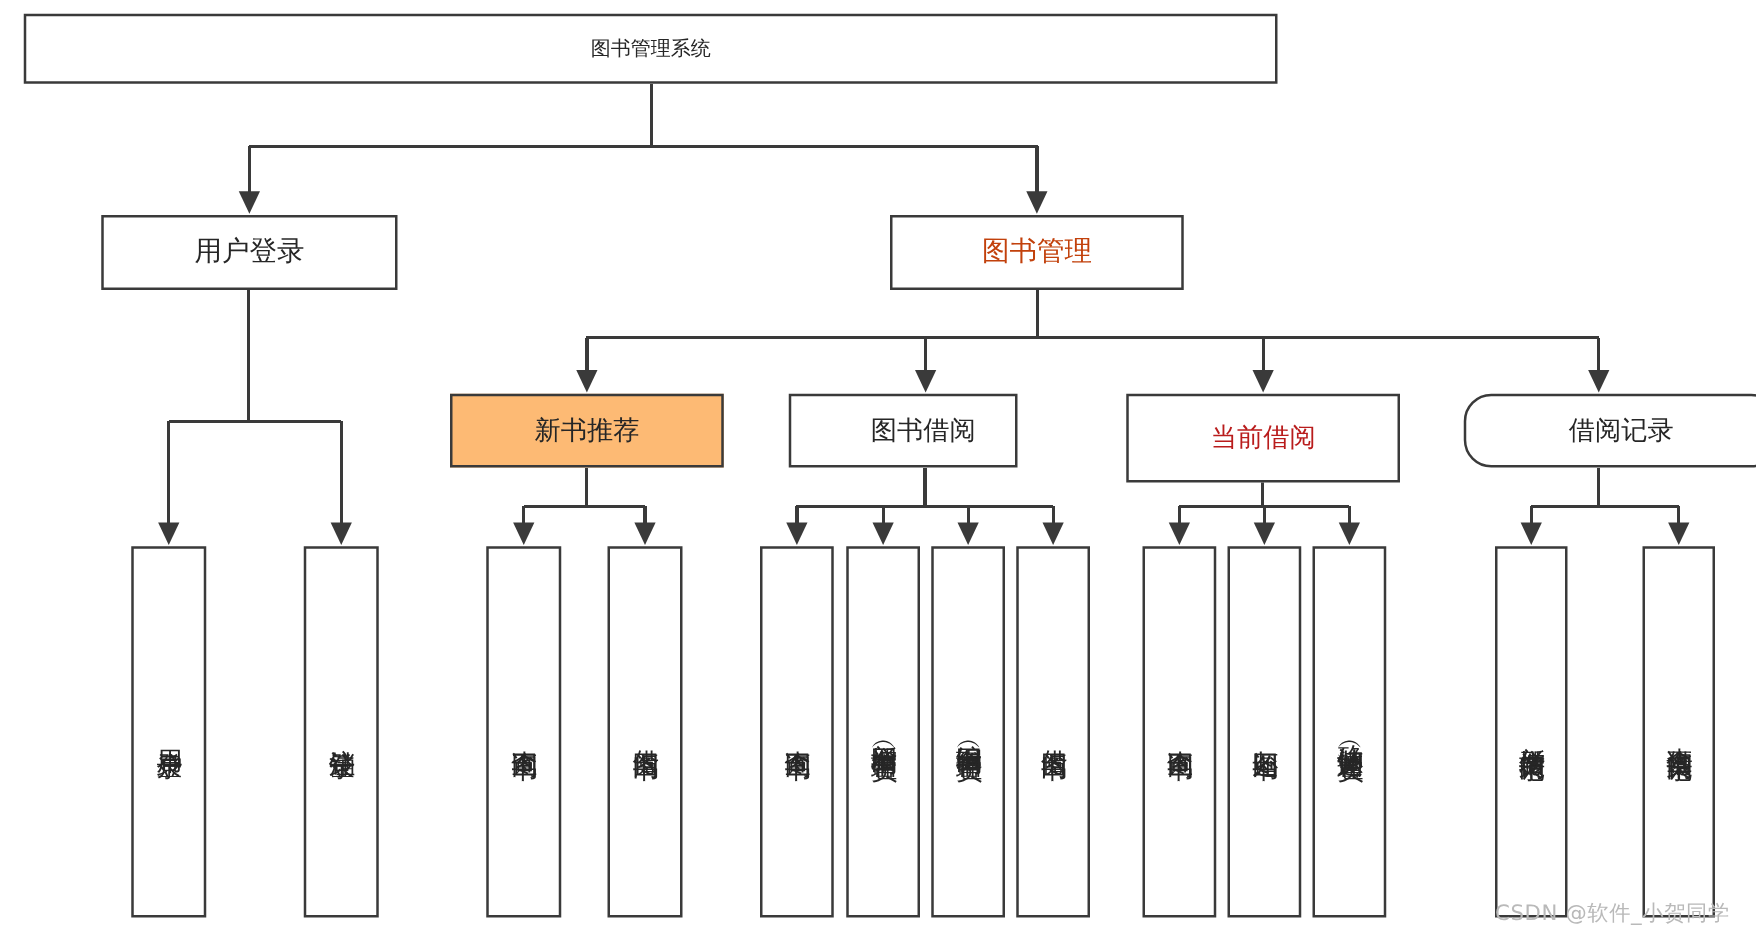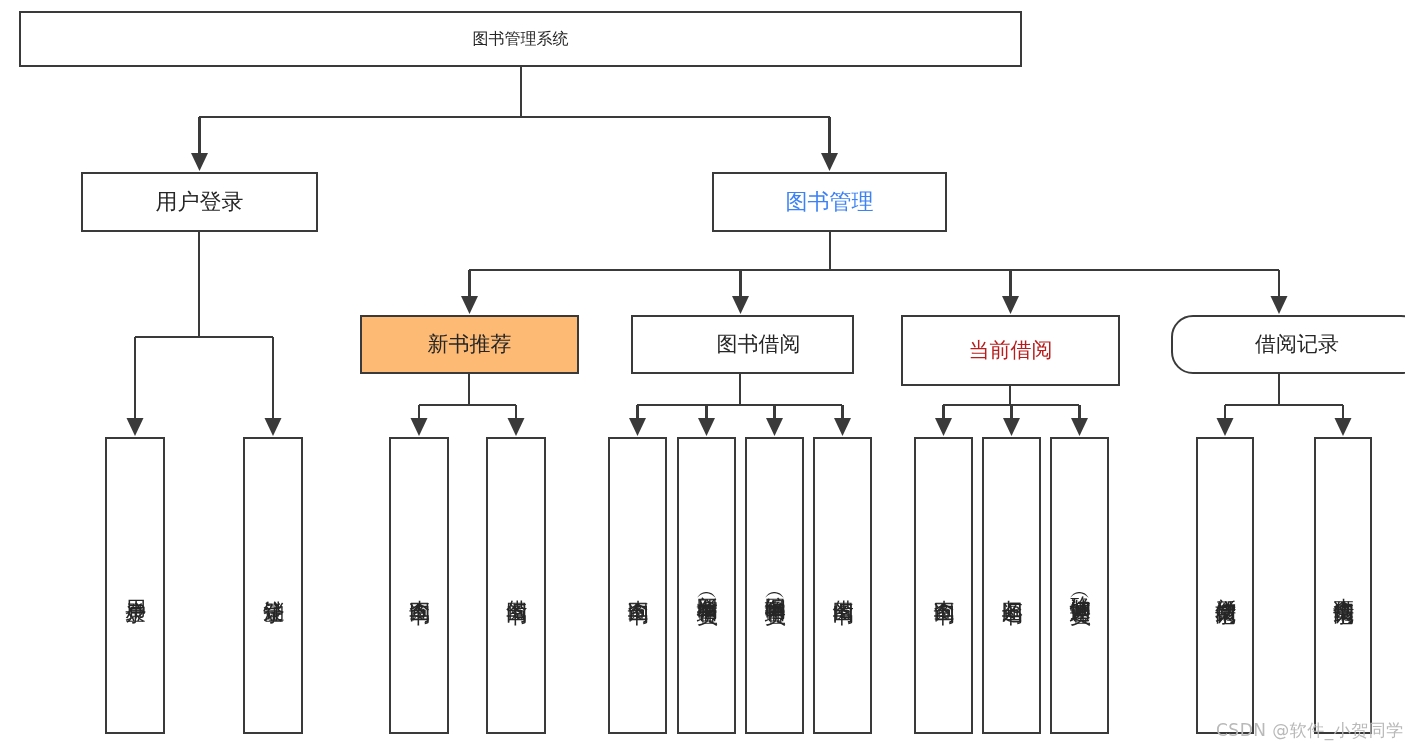--- a/index.html
+++ b/index.html
@@ -123,27 +123,27 @@
       <path d="M 1334.5 418 L 1351.5 418 L 1343 436 Z" fill="#3a3a3a"></path>
     </svg>
 
   <div id="nodes-layer">
       <div class="node horiz n-root" style="left: 19px; top: 11px; width: 1003px; height: 56px; border-color: rgb(58, 58, 58); background: rgb(255, 255, 255); color: rgb(38, 38, 38);">
         <span class="node-label">图书管理系统</span>
       </div>
       <div class="node horiz n-l2" style="left: 81px; top: 172px; width: 237px; height: 60px; border-color: rgb(58, 58, 58); background: rgb(255, 255, 255); color: rgb(38, 38, 38);">
         <span class="node-label">用户登录</span>
       </div>
-      <div class="node horiz n-l2" style="left: 712px; top: 172px; width: 235px; height: 60px; border-color: rgb(58, 58, 58); background: rgb(255, 255, 255); color: #3b82f6;">
+      <div class="node horiz n-l2" style="left: 712px; top: 172px; width: 235px; height: 60px; border-color: rgb(58, 58, 58); background: rgb(255, 255, 255); color: #c2410c;">
         <span class="node-label">图书管理</span>
       </div>
       <div class="node horiz n-l3" style="left: 360px; top: 315px; width: 219px; height: 59px; border-color: rgb(58, 58, 58); background: #fdba74; color: rgb(38, 38, 38);">
         <span class="node-label">新书推荐</span>
       </div>
-      <div class="node horiz n-l3" style="left: 631px; top: 315px; width: 223px; height: 59px; border-color: rgb(58, 58, 58); background: rgb(255, 255, 255); color: rgb(38, 38, 38); padding-left: 32px;">
+      <div class="node horiz n-l3" style="left: 631px; top: 315px; width: 183px; height: 59px; border-color: rgb(58, 58, 58); background: rgb(255, 255, 255); color: rgb(38, 38, 38); padding-left: 32px;">
         <span class="node-label">图书借阅</span>
       </div>
       <div class="node horiz n-l3" style="left: 901px; top: 315px; width: 219px; height: 71px; border-color: rgb(58, 58, 58); background: rgb(255, 255, 255); color: #b91c1c;">
         <span class="node-label">当前借阅</span>
       </div>
       <div class="node horiz n-l3" style="left: 1171px; top: 315px; width: 252px; height: 59px; border-color: rgb(58, 58, 58); background: rgb(255, 255, 255); color: rgb(38, 38, 38); border-radius: 22px;">
         <span class="node-label">借阅记录</span>
       </div>
       <div class="node vert n-leaf" style="left: 105px; top: 437px; width: 60px; height: 297px; border-color: rgb(58, 58, 58); background: rgb(255, 255, 255); color: rgb(38, 38, 38);">
         <span class="node-label">用户登录</span>
@@ -179,15 +179,15 @@
         <span class="node-label">确认归还（管理员）</span>
       </div>
       <div class="node vert n-leaf" style="left: 1196px; top: 437px; width: 58px; height: 297px; border-color: rgb(58, 58, 58); background: rgb(255, 255, 255); color: rgb(38, 38, 38);">
         <span class="node-label">新增借阅记录</span>
       </div>
       <div class="node vert n-leaf" style="left: 1314px; top: 437px; width: 58px; height: 297px; border-color: rgb(58, 58, 58); background: rgb(255, 255, 255); color: rgb(38, 38, 38);">
         <span class="node-label">查询借阅记录</span>
       </div>
     </div>
 
-  <div class="watermark" style="left: 1196px; top: 719px; color: rgb(185, 185, 185); margin-left: 20px;">CSDN @软件_小贺同学</div>
+  <div class="watermark" style="left: 1196px; top: 719px; color: rgb(185, 185, 185);">CSDN @软件_小贺同学</div>
 
 </div>
 
 </body></html>

